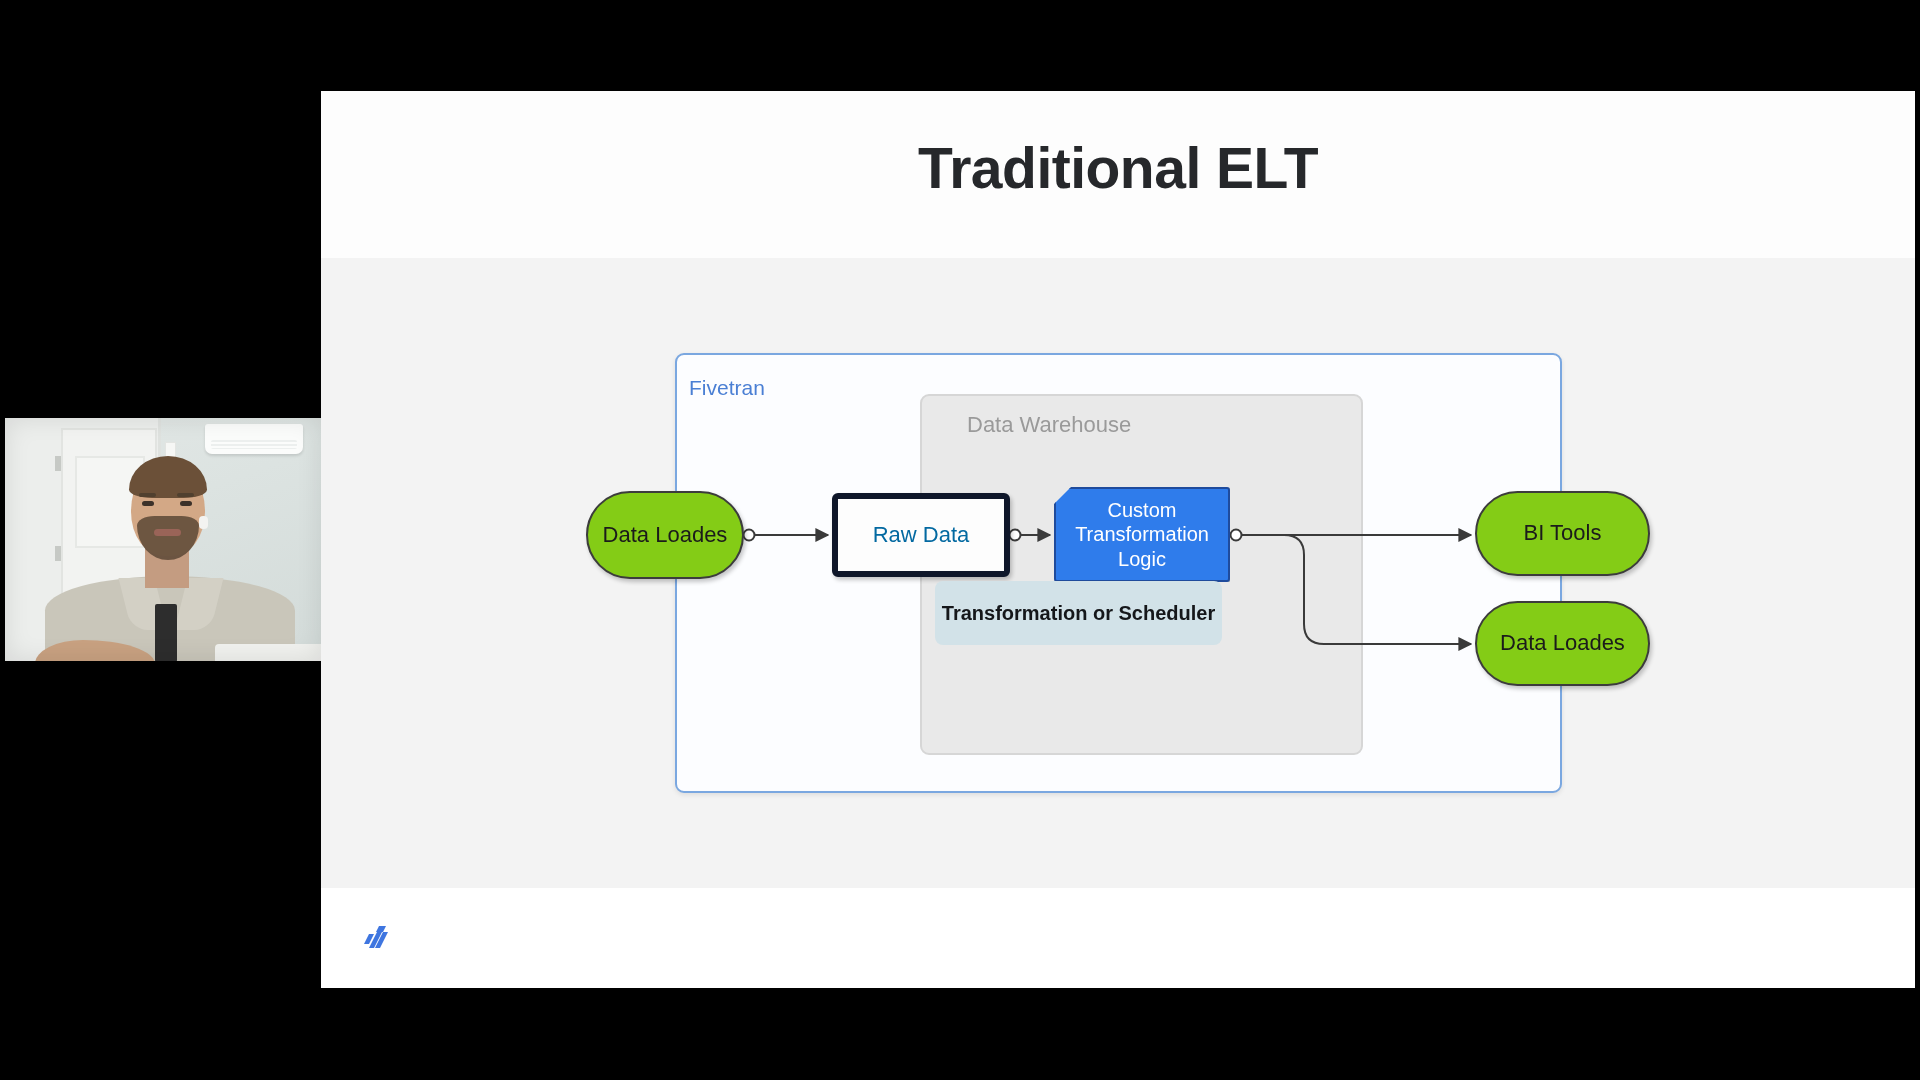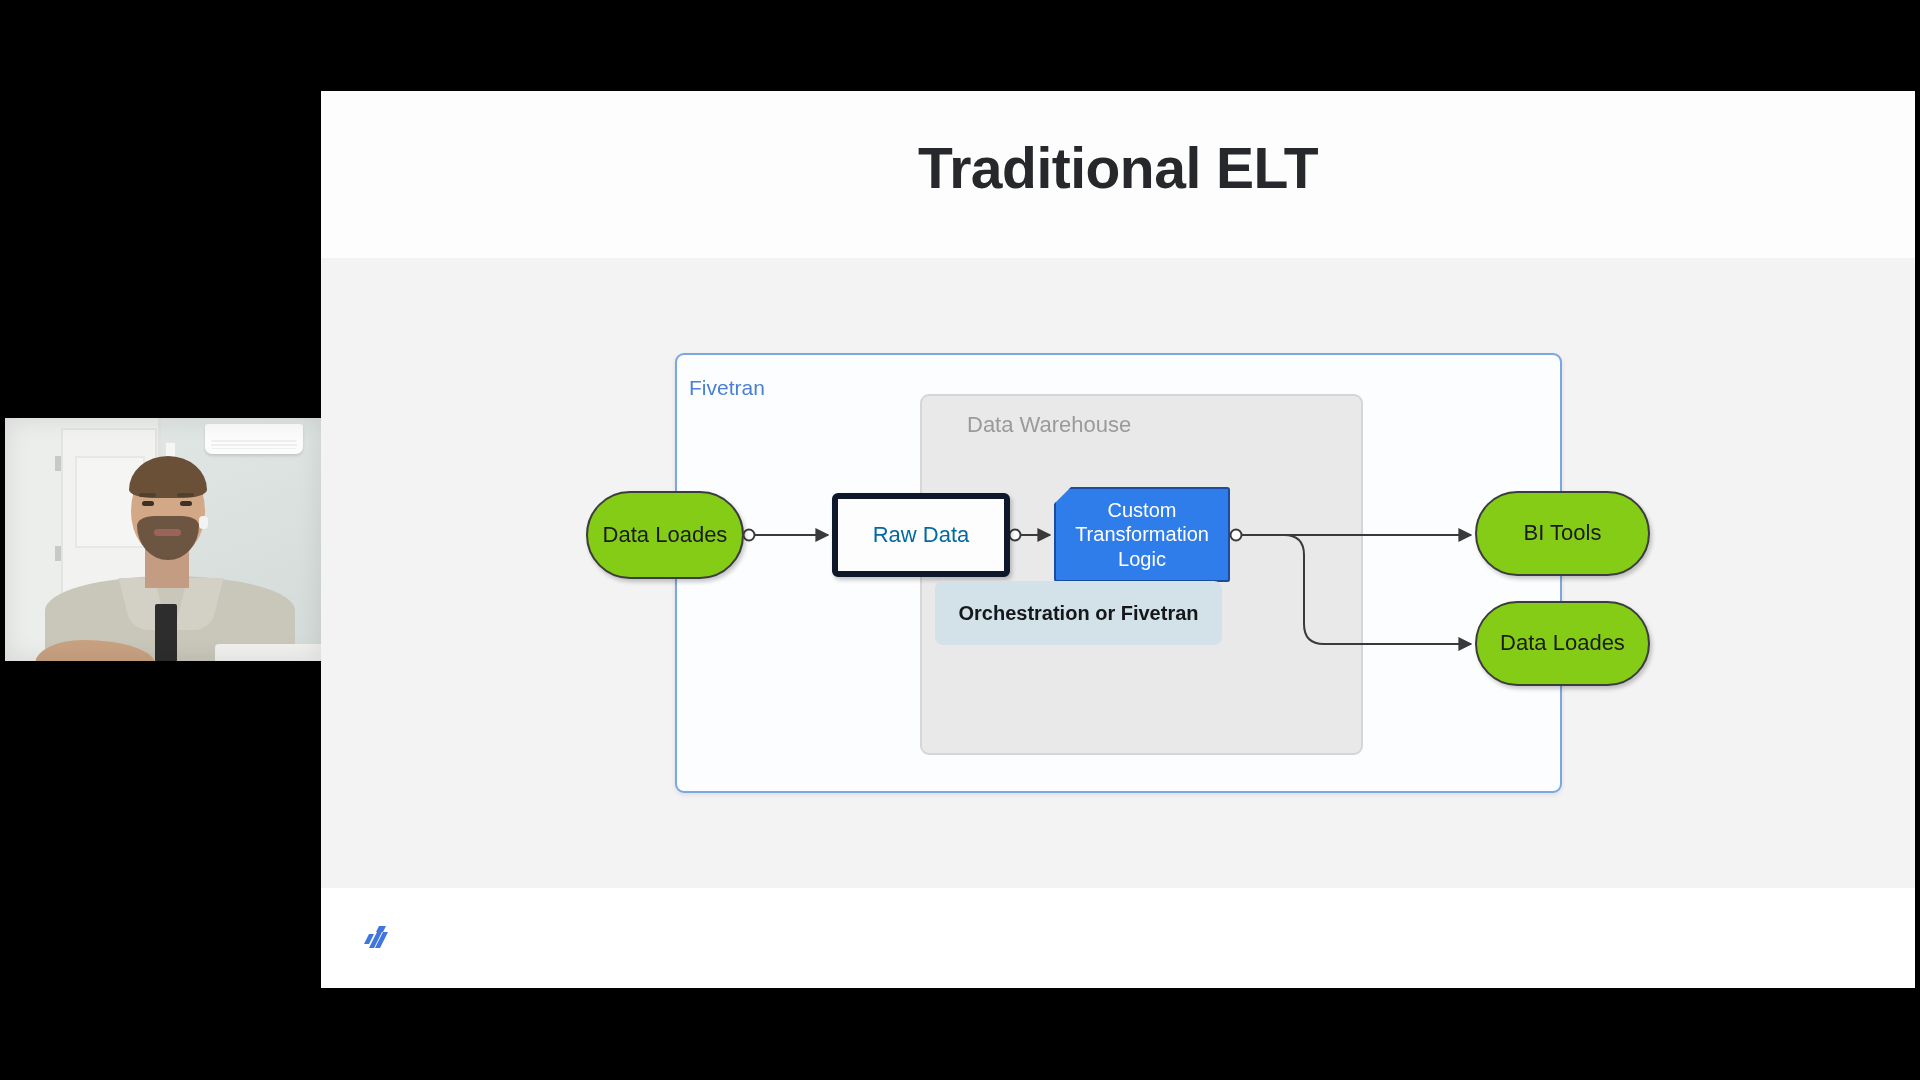--- a/index.html
+++ b/index.html
@@ -361,21 +361,21 @@
         <span>Raw Data</span>
       </div>
 
       <div class="node" id="node-transform">
         <span class="tline">Custom</span>
         <span class="tline">Transformation</span>
         <span class="tline">Logic</span>
       </div>
 
       <div class="node" id="node-orchestration">
-        <span>Orchestration or Fivetran</span>
+        <span>Transformation or Scheduler</span>
       </div>
 
       <div class="node pill" id="node-bi-tools">
         <span>BI Tools</span>
       </div>
 
       <div class="node pill" id="node-data-science">
         <span>Data Loades</span>
       </div>
 

